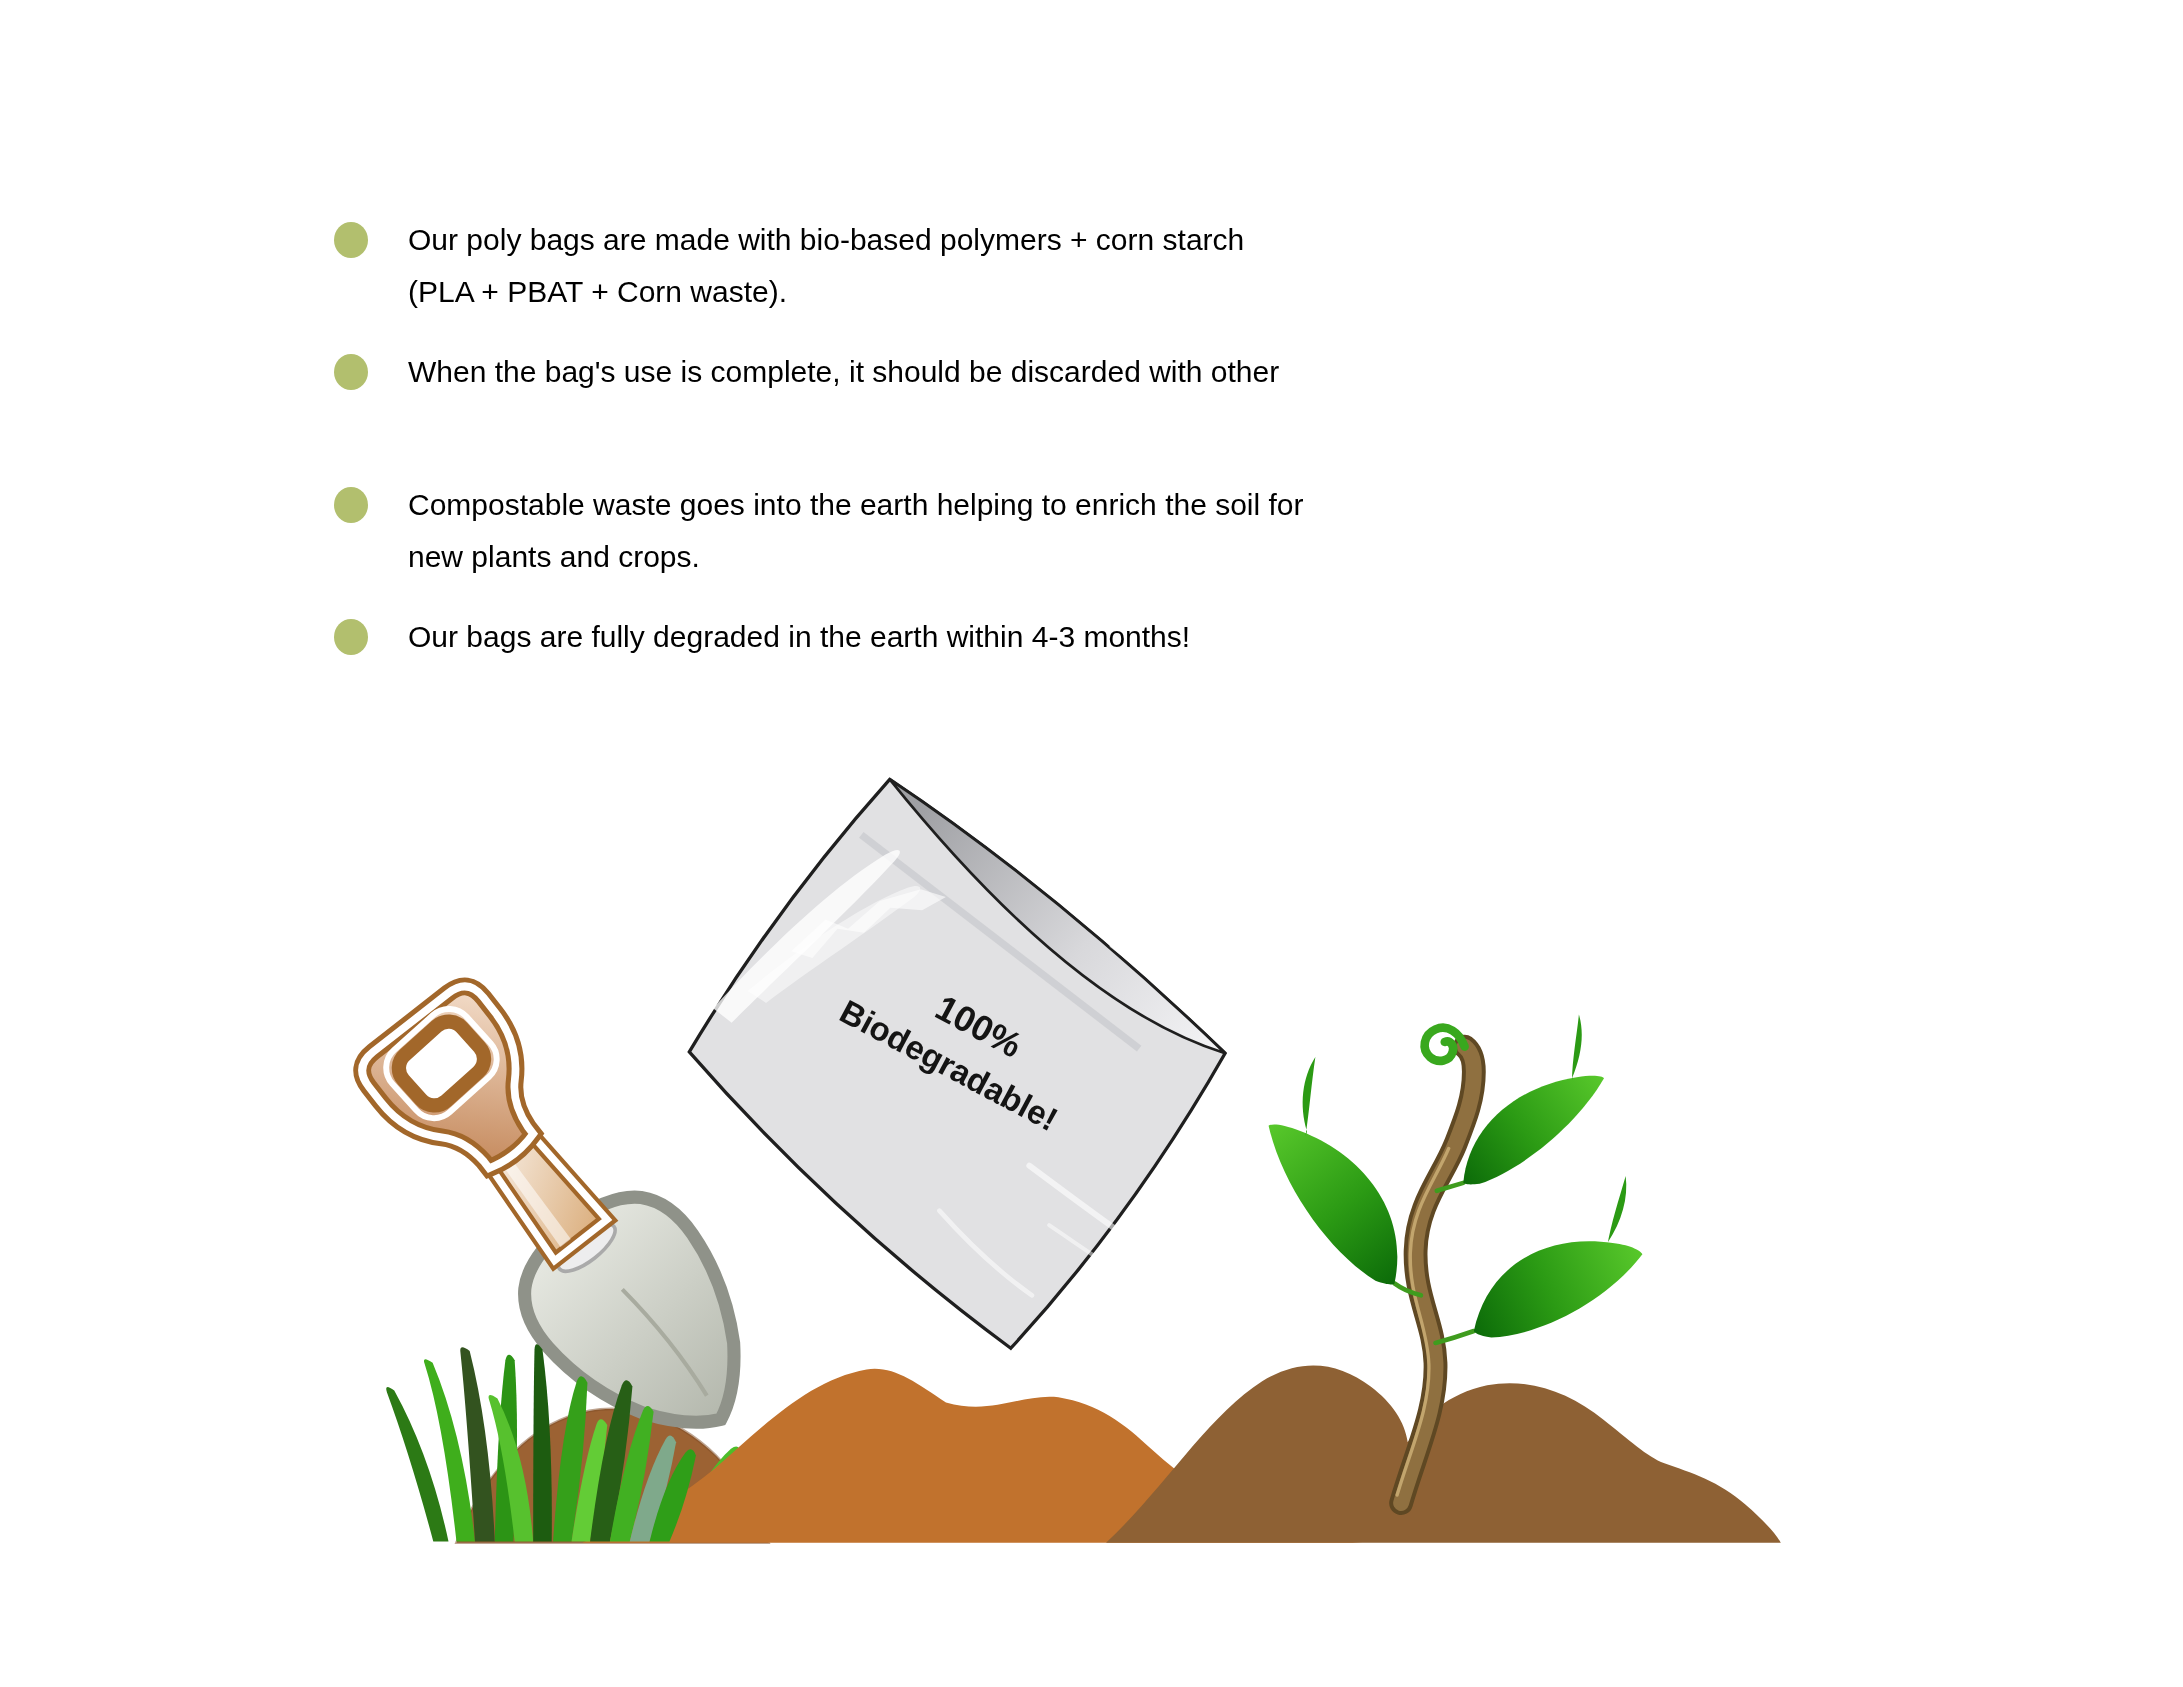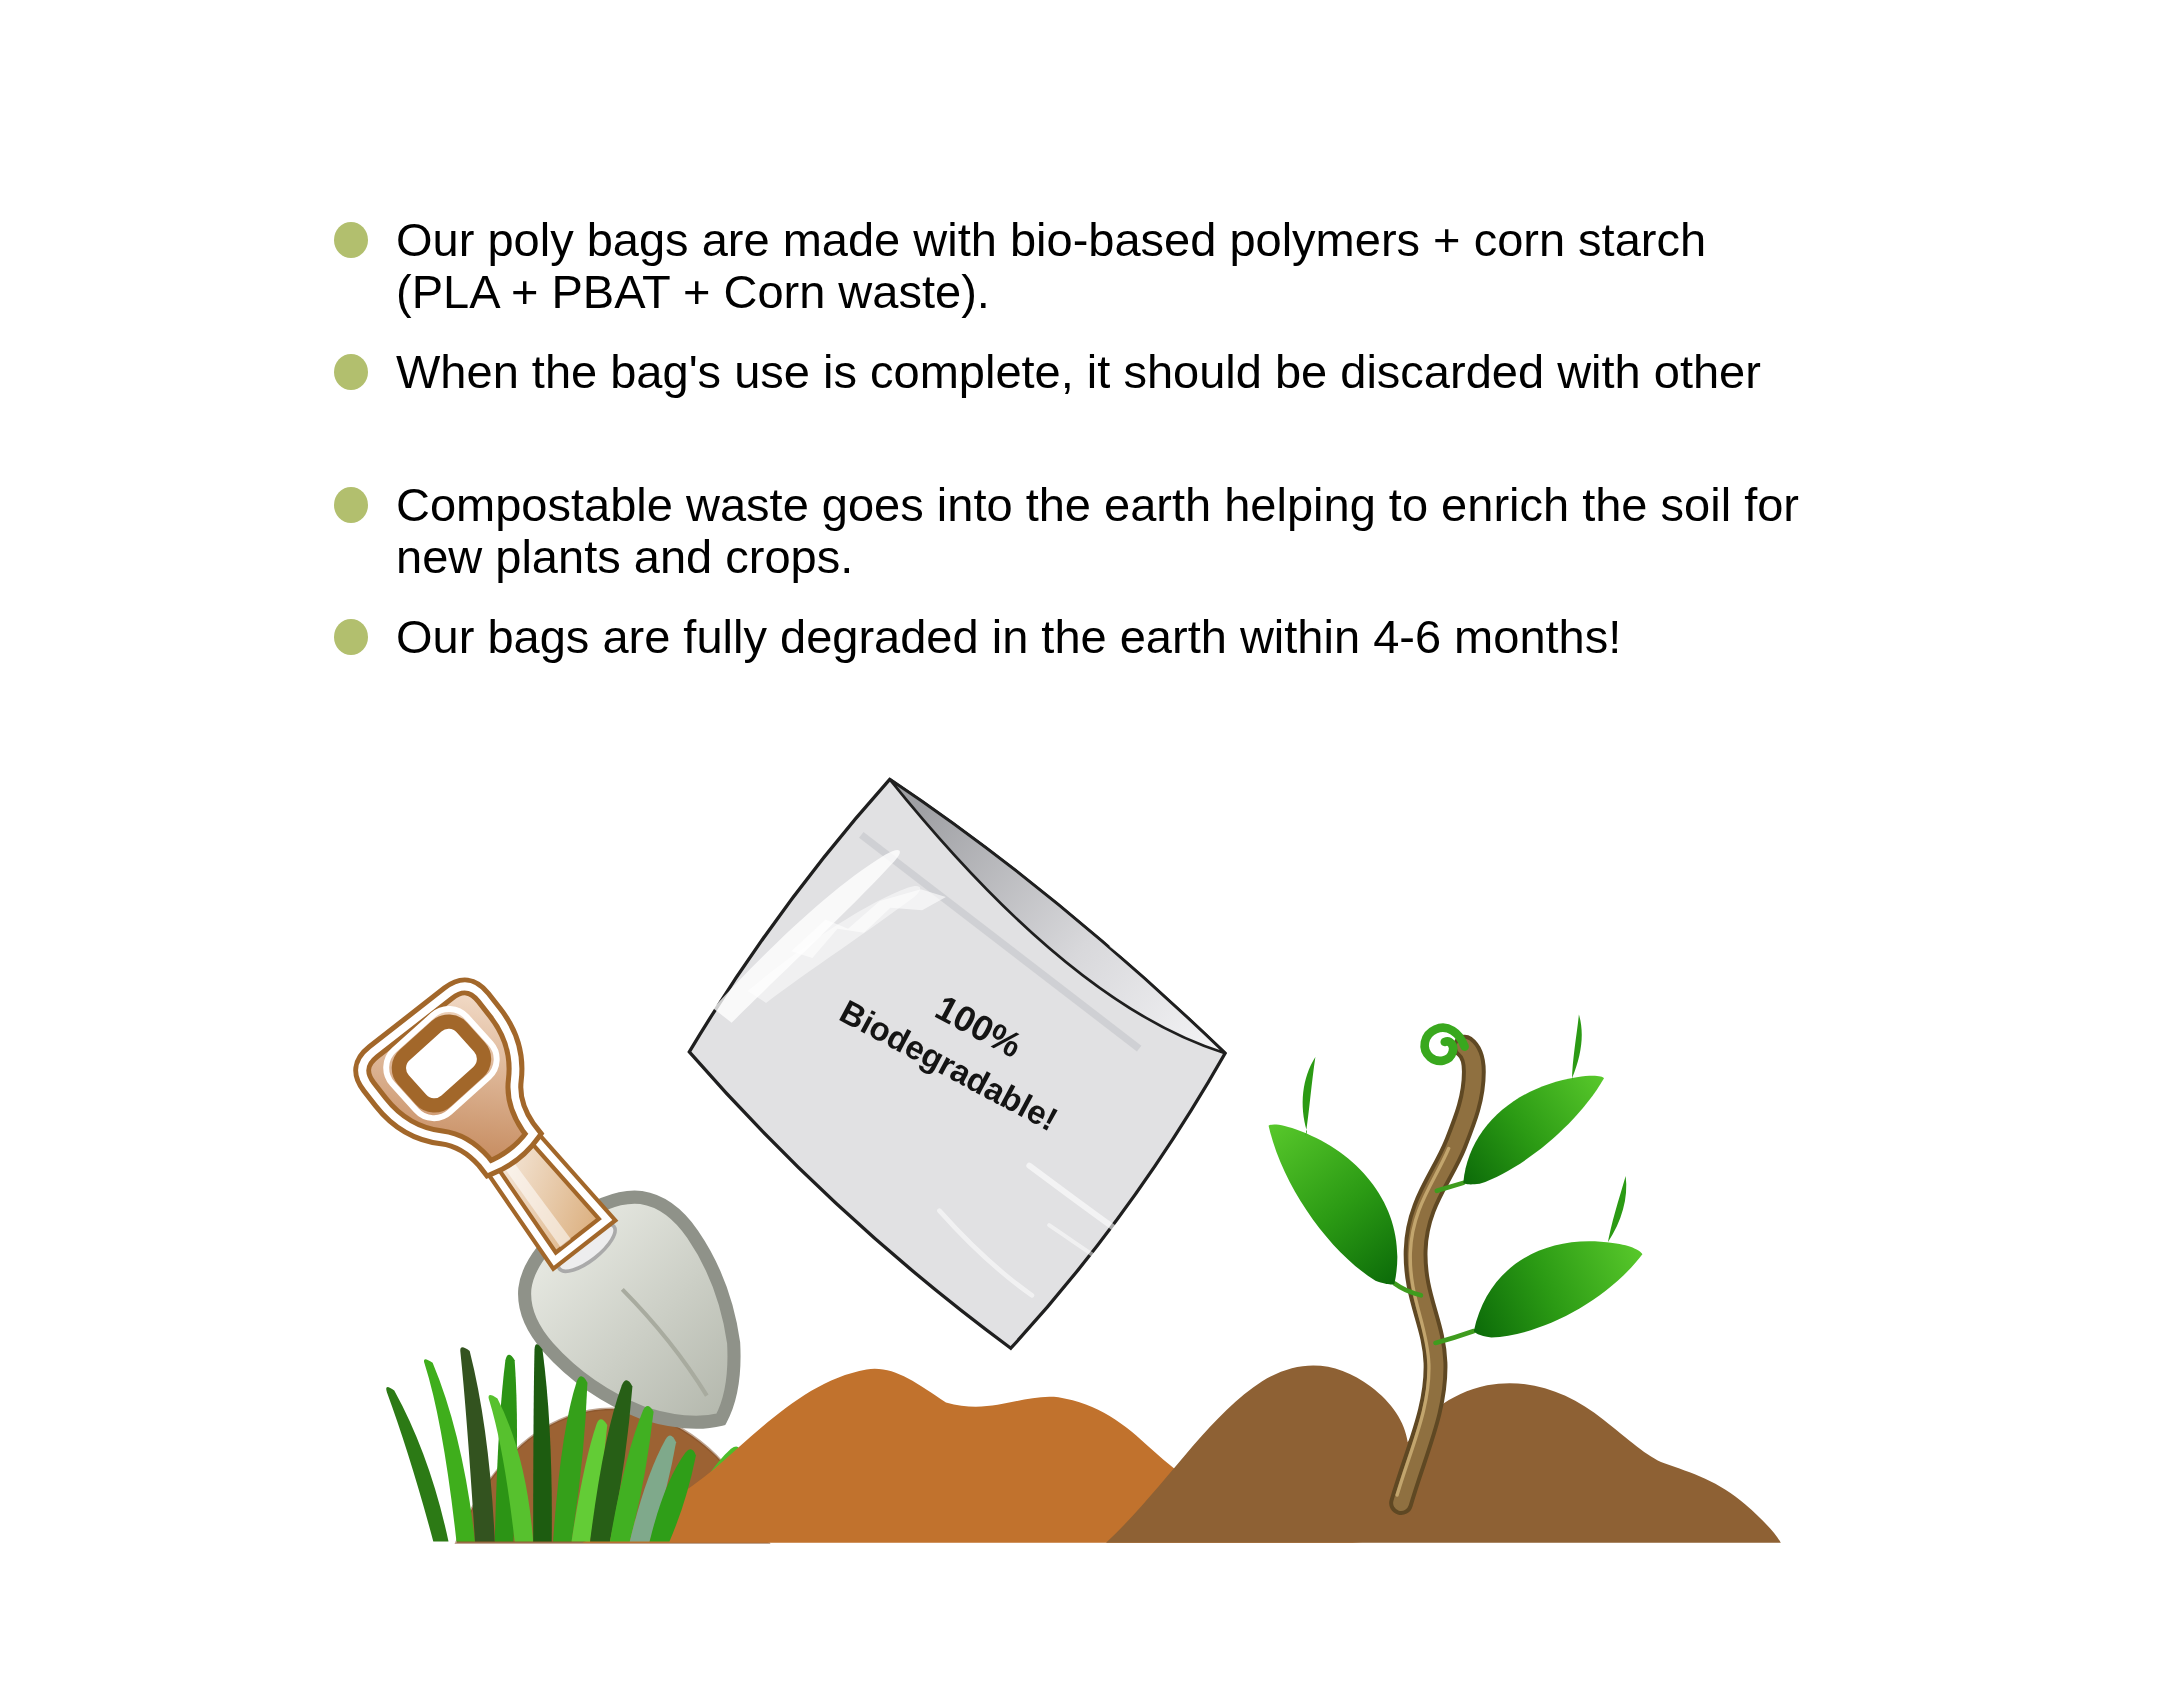--- a/index.html
+++ b/index.html
@@ -9,21 +9,21 @@
     overflow:hidden;font-family:"Liberation Sans",sans-serif;
   }
   .bullets{position:absolute;left:334px;top:214px;width:1720px;}
   .bullet-item{position:absolute;left:0;display:flex;align-items:flex-start;}
   .dot{
     width:34px;height:36px;border-radius:50%;
     background:var(--bullet-marker,#b2bf6e);
     margin-top:8px;flex:none;
   }
   .bullet-text{
-    margin-left:28px;font-size:47px;line-height:52px;
+    margin-left:40px;font-size:30px;line-height:52px;
     color:var(--bullet-text,#000);letter-spacing:0;
   }
   .bullet-line{white-space:nowrap;}
   .art{position:absolute;left:0;top:0;width:2183px;height:1687px;}
   .bag-label{font-family:"Liberation Sans",sans-serif;font-weight:bold;fill:#141414;}
 </style>
 </head>
 <body>
 
 <div class="canvas">
@@ -49,21 +49,21 @@
       <span class="dot"></span>
       <div class="bullet-text">
         <div class="bullet-line">Compostable waste goes into the earth helping to enrich the soil for</div>
         <div class="bullet-line">new plants and crops.</div>
       </div>
     </div>
 
     <div class="bullet-item" style="top:397px;">
       <span class="dot"></span>
       <div class="bullet-text">
-        <div class="bullet-line">Our bags are fully degraded in the earth within 4-6 months!</div>
+        <div class="bullet-line">Our bags are fully degraded in the earth within 4-3 months!</div>
       </div>
     </div>
 
   </div>
 
   <svg class="art" viewBox="0 0 3300 2550">
     <defs>
       <linearGradient id="foldGrad" gradientUnits="userSpaceOnUse" x1="1390" y1="1220" x2="1850" y2="1590">
         <stop offset="0" stop-color="#9fa0a4"></stop>
         <stop offset="0.55" stop-color="#d8d8db"></stop>

